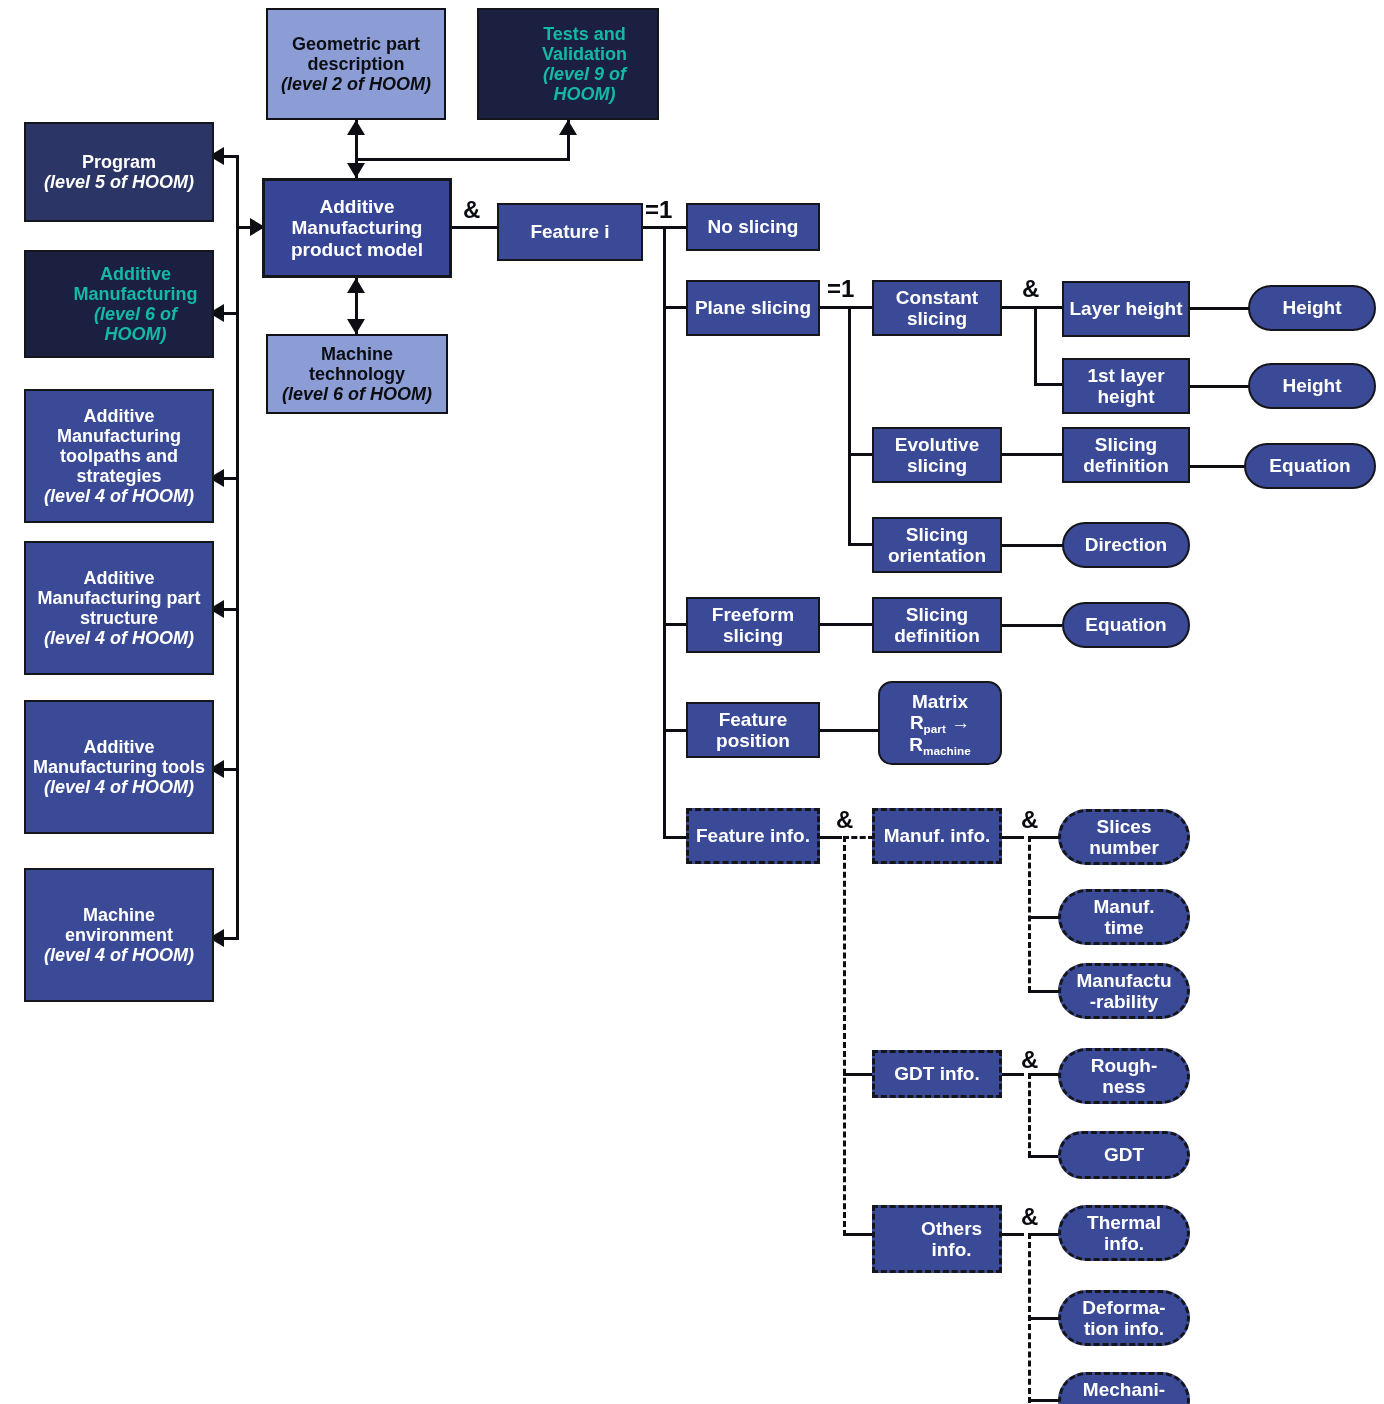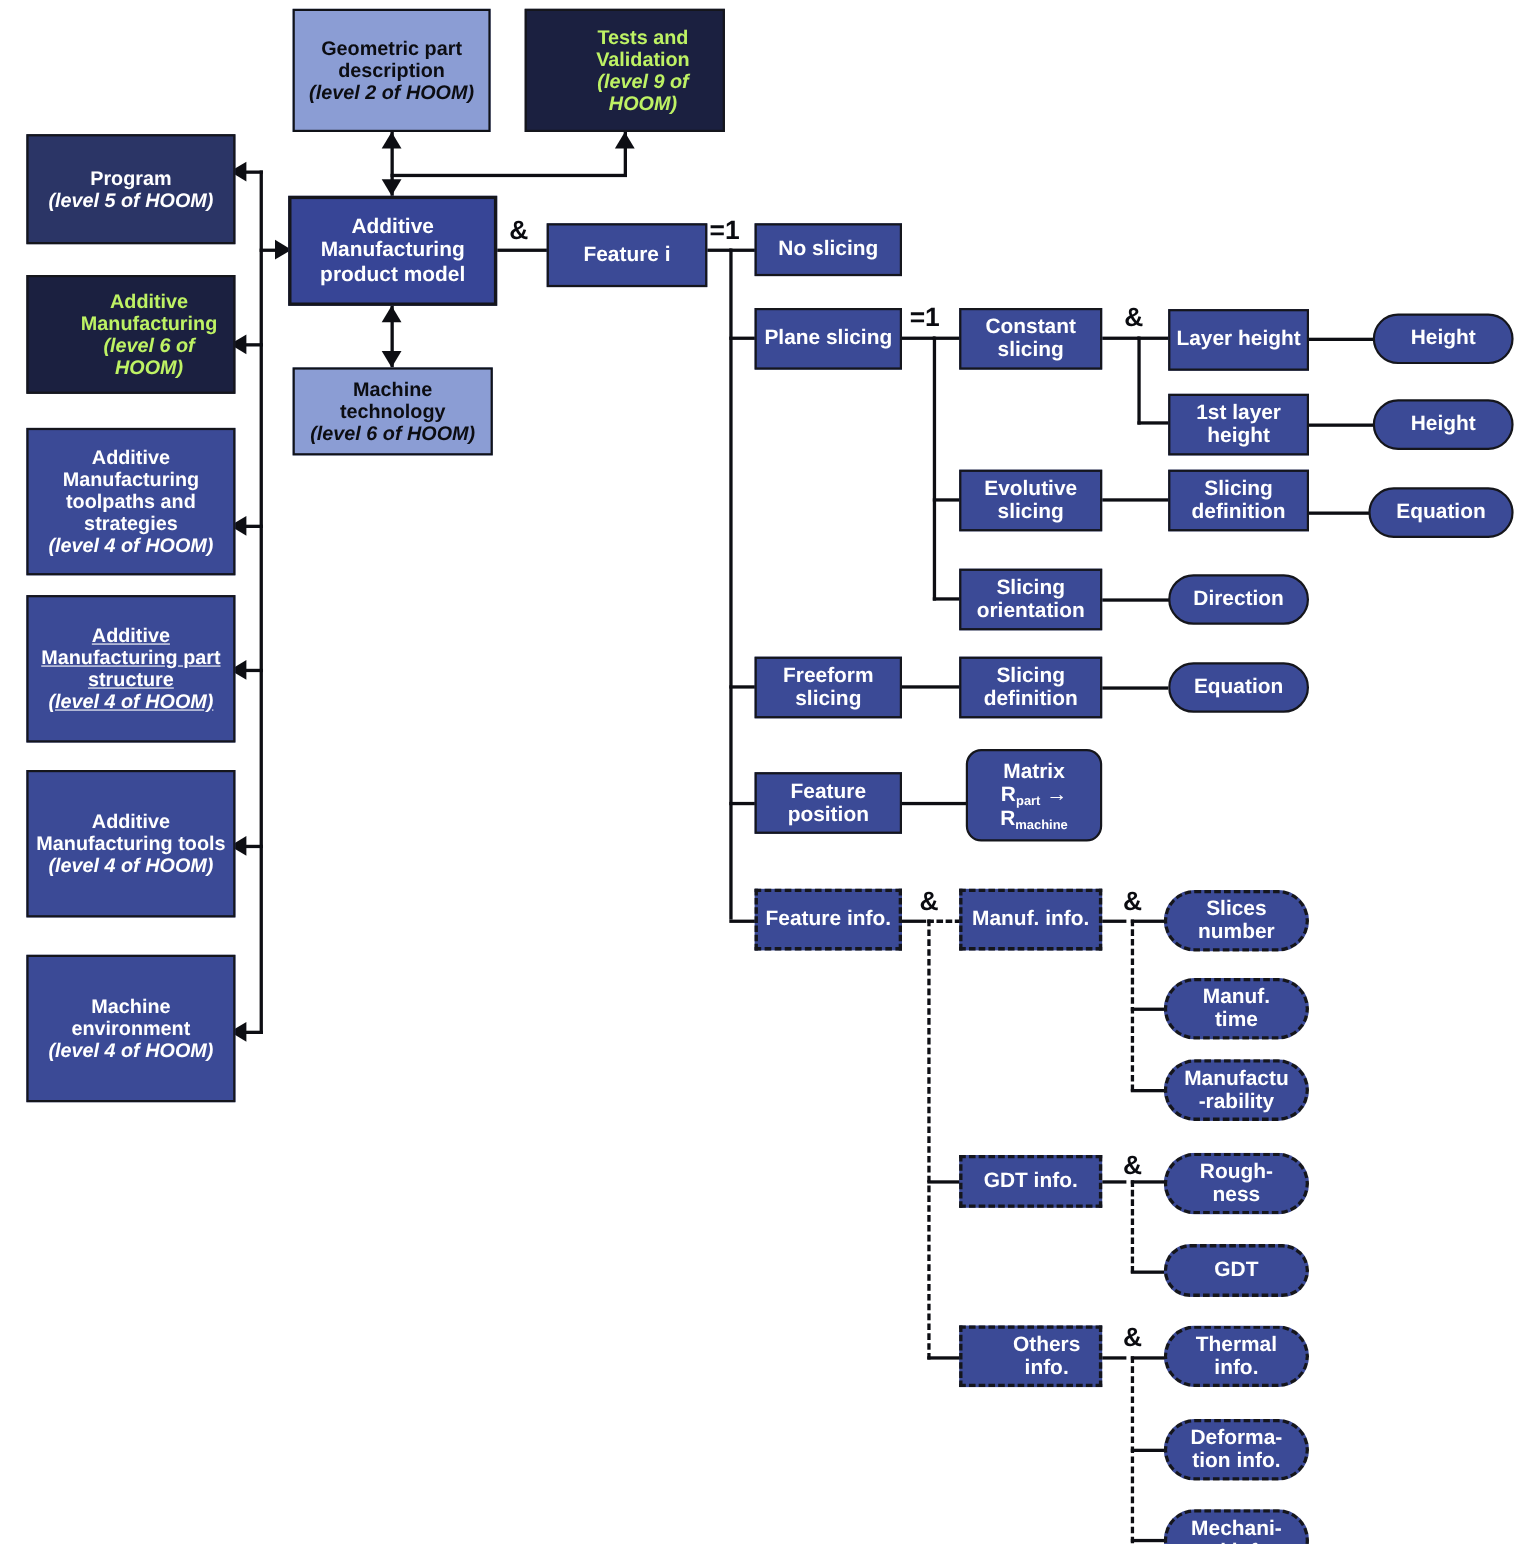--- a/index.html
+++ b/index.html
@@ -19,21 +19,21 @@
     border:2px solid #15161c;
     background:#3b4a96;
     z-index:5;
     padding:1px 3px;
   }
   .node .txt{ display:block; width:100%; }
   .node .sub{ display:block; font-style:italic; }
 
   
   .n-light{ background:#8b9dd4; color:#0c0d12; border-color:#101218; }
-  .n-dark { background:#1b2040; color:#bef264;padding-left:36px; }
+  .n-dark { background:#1b2040; color:#14b8a6;padding-left:36px; }
   .n-mid  { background:#2b3566; color:#ffffff; }
   .n-main { background:#374596; color:#ffffff; border-width:3px; }
   .n-pill { border-radius:999px; }
   .n-round{ border-radius:14px; }
   .n-dashed{ border-style:dashed; border-width:3px; }
   .n-dashed.n-pill{ border-width:3px; }
 
   
   .ln{ position:absolute; background:#0d0e13; z-index:1; }
   .ln.h{ height:3px; }
@@ -101,21 +101,21 @@
     </span>
   </div>
 
   <div class="node" style="left:24px; top:389px; width:190px; height:134px; font-size:18px;">
     <span class="txt">
       <span>Additive Manufacturing toolpaths and strategies</span>
       <span class="sub">(level 4 of HOOM)</span>
     </span>
   </div>
 
-  <div class="node" style="left:24px; top:541px; width:190px; height:134px; font-size:18px;text-decoration:underline;">
+  <div class="node" style="left:24px; top:541px; width:190px; height:134px; font-size:18px;">
     <span class="txt">
       <span>Additive Manufacturing part structure</span>
       <span class="sub">(level 4 of HOOM)</span>
     </span>
   </div>
 
   <div class="node" style="left:24px; top:700px; width:190px; height:134px; font-size:18px;">
     <span class="txt">
       <span>Additive Manufacturing tools</span>
       <span class="sub">(level 4 of HOOM)</span>
@@ -219,21 +219,21 @@
   </div>
 
   <div class="node n-dashed" style="left:872px; top:808px; width:130px; height:56px; font-size:19px;">
     <span class="txt">Manuf. info.</span>
   </div>
 
   <div class="node n-dashed" style="left:872px; top:1050px; width:130px; height:48px; font-size:19px;">
     <span class="txt">GDT info.</span>
   </div>
 
-  <div class="node n-dashed" style="left:872px; top:1205px; width:130px; height:56px; font-size:19px;padding-left:32px;">
+  <div class="node n-dashed" style="left:872px; top:1205px; width:130px; height:68px; font-size:19px;padding-left:32px;">
     <span class="txt">Others info.</span>
   </div>
 
   <div class="node n-dashed n-pill" style="left:1058px; top:809px; width:132px; height:56px; font-size:19px;">
     <span class="txt">
       <span>Slices</span>
       <span style="display:block;">number</span>
     </span>
   </div>
 

